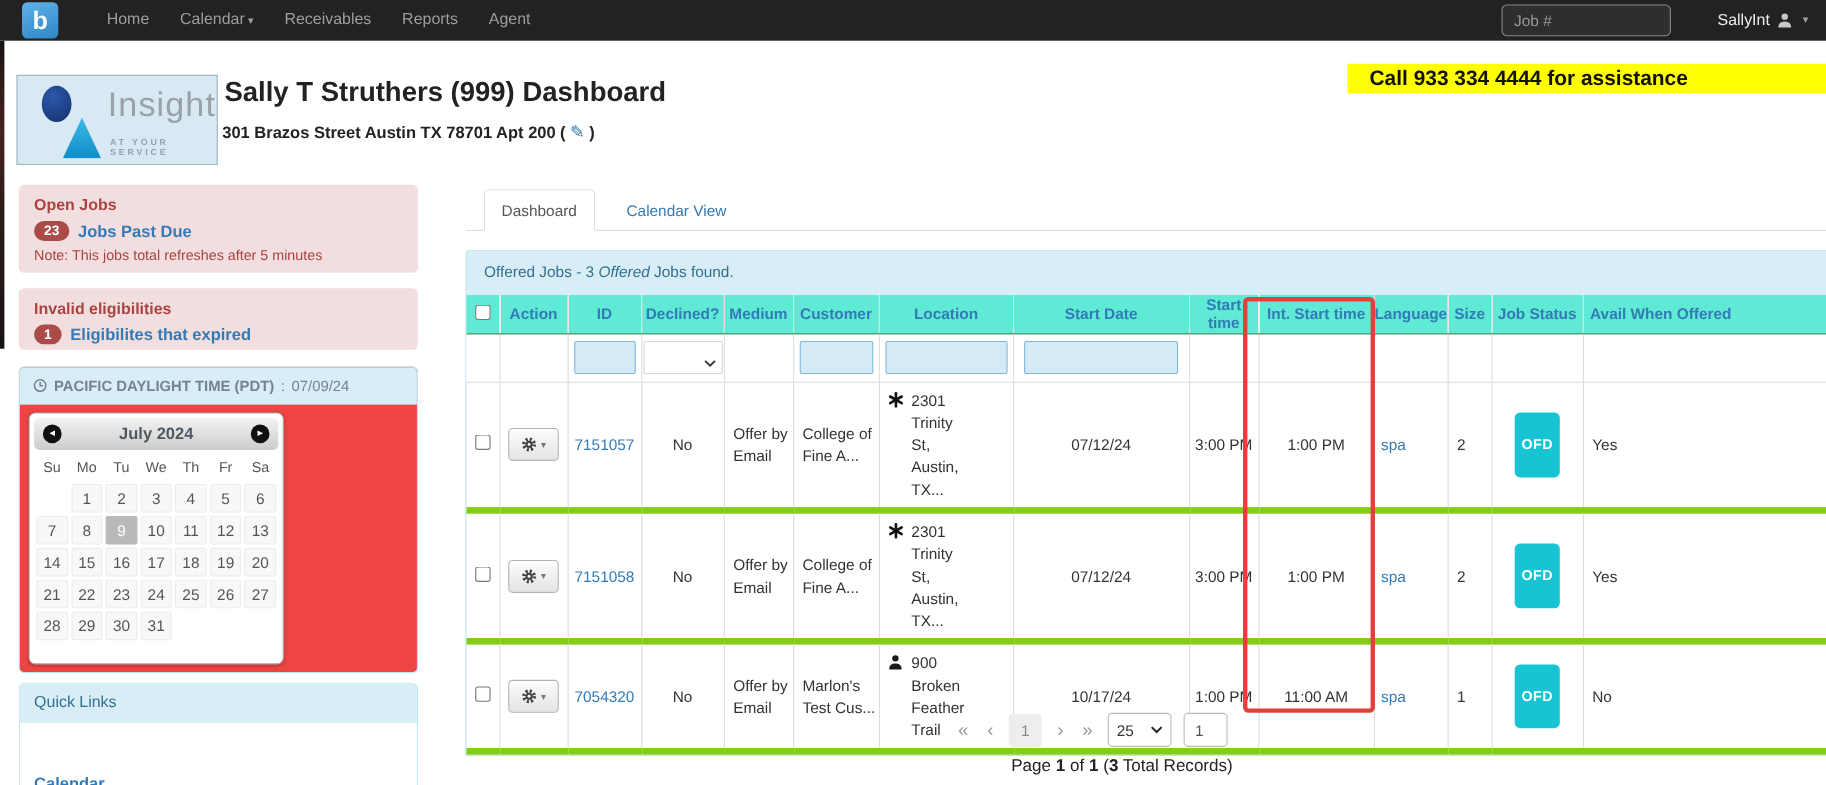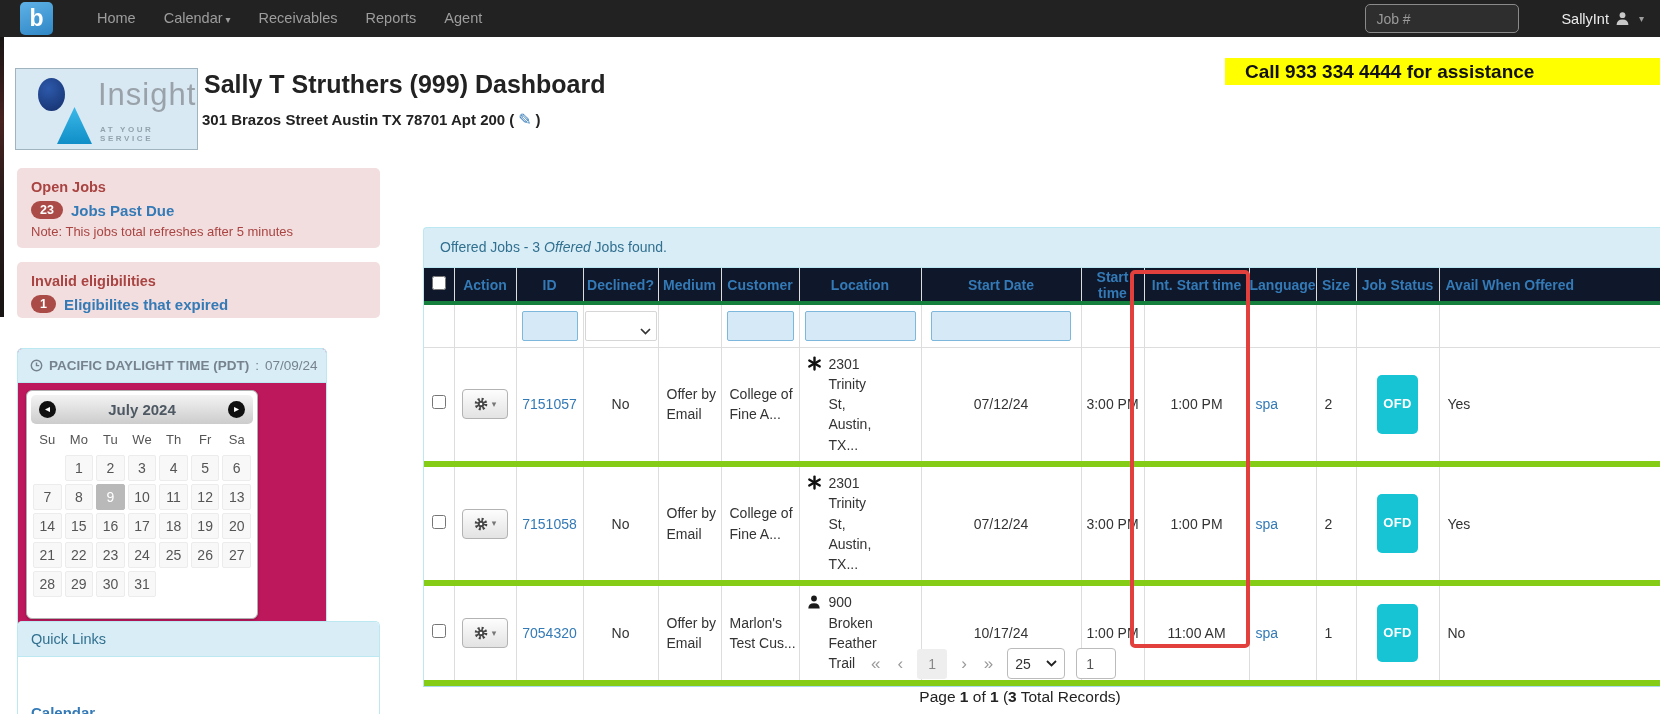--- a/index.html
+++ b/index.html
@@ -35,21 +35,21 @@
   
   .alert { position:absolute; left:17px; width:363px; background:#f2dede; border-radius:5px; padding:11px 14px; color:#a94442; }
   .alert-1 { top:168px; height:80px; }
   .alert-2 { top:262px; height:56px; }
   .alert-title { font-weight:bold; font-size:14.5px; }
   .alert-line { display:flex; align-items:center; gap:8px; margin-top:6px; }
   .badge { background:#ab4b48; color:#fff; border-radius:10px; font-size:12.5px; font-weight:bold; padding:2px 9px; }
   .alert-link { color:#337ab7; font-weight:bold; font-size:15px; text-decoration:none; cursor:pointer; }
   .alert-note { font-size:13px; margin-top:5px; }
 
-  .tz-panel { position:absolute; left:17px; top:333px; width:310px; height:279px; border:1px solid #bce8f1; border-radius:5px; background:#be185d;margin-top:15px; }
+  .tz-panel { position:absolute; left:17px; top:333px; width:363px; height:279px; border:1px solid #bce8f1; border-radius:5px; background:#ef4444; }
   .tz-header { height:34px; background:#d9edf7; border-bottom:1px solid #bce8f1; border-radius:4px 4px 0 0; display:flex; align-items:center; padding-left:12px; gap:6px; color:#76838f; font-size:13.5px; }
   .tz-label { font-weight:bold; }
 
   .cal { position:absolute; left:8px; top:41px; width:232px; height:229px; border:1px solid #b0b0b0; border-radius:6px; background:#fff; box-shadow:0 1px 3px rgba(0,0,0,.25); padding:4px; }
   .cal-head { height:29px; background:linear-gradient(#f3f3f3,#cccccc); border-radius:5px; position:relative; text-align:center; line-height:29px; font-weight:bold; color:#4e5863; font-size:15px; }
   .cal-nav { position:absolute; top:6px; width:17px; height:17px; background:#101010; color:#fff; border-radius:50%; font-size:10px; line-height:16px; text-align:center; cursor:pointer; }
   .cal-nav.prev { left:8px; } .cal-nav.next { right:8px; }
   .cal-grid { display:grid; grid-template-columns:repeat(7,1fr); gap:3px; margin-top:8px; padding:0 2px; }
   .cal-dow { text-align:center; font-weight:normal; color:#555; font-size:13px; height:20px; }
   .cal-day { text-align:center; font-size:14px; color:#555; background:#f8f8f8; border:1px solid #ececec; height:26px; line-height:24px; border-radius:2px; cursor:pointer; }
@@ -66,21 +66,21 @@
   .tab.active { background:#fff; border:1px solid #ddd; border-bottom:1px solid #fff; border-radius:4px 4px 0 0; color:#555; margin-left:16px; margin-bottom:-1px; }
   .tab.inactive { color:#337ab7; margin-left:14px; }
 
   .panel-header { position:absolute; left:423px; top:227px; width:1237px; height:41px; background:#d9edf7; border:1px solid #bce8f1; border-right:none; border-radius:4px 0 0 0; line-height:39px; padding-left:16px; color:#31708f; font-size:14px; }
   .panel-header .it { font-style:italic; }
 
   
   .table-wrap { position:absolute; left:423px; top:268px; width:1237px; border-left:1px solid #bce8f1; border-bottom:1px solid #a8dcec; }
   table.jobs { border-collapse:collapse; table-layout:fixed; width:1237px; }
   table.jobs th, table.jobs td { border-right:1px solid #ddd; overflow:hidden; }
-  tr.head-row th { color:#337ab7; font-weight:bold; font-size:14px; text-align:center; height:35px; border-bottom:4px solid #15803d; background:#0f172a; }
+  tr.head-row th { color:#337ab7; font-weight:bold; font-size:14px; text-align:center; height:35px; border-bottom:1px solid #15803d; background:#5eead4; }
   tr.filter-row th { height:44px; border-bottom:1px solid #ddd; background:#fff; }
   .filter-input { margin:0 auto; width:calc(100% - 10px); height:30px; background:#d5eaf6; border:1px solid #7db8dc; border-radius:2px; }
   .filter-select { margin:0 auto; width:72px; height:30px; background:#fff; border:1px solid #d6d6d6; border-radius:2px; position:relative; cursor:pointer; }
   .filter-select svg { position:absolute; right:5px; bottom:5px; }
   tbody.rows td { height:91px; vertical-align:middle; font-size:14px; color:#333; border-bottom:6px solid #84cc16; line-height:1.45;margin-top:25px; }
   td.c { text-align:center; }
   td.l { padding-left:8px; }
   td.cb, th.cb { text-align:center; }
   input.row-check { width:14px; height:14px; cursor:pointer; }
   a.id-link { color:#337ab7; text-decoration:none; cursor:pointer; }
@@ -228,20 +228,24 @@
           <div class="cal-day empty"></div>
         </div>
     </div>
   </div>
 
   <div class="ql-panel">
     <div class="ql-header">Quick Links</div>
     <a class="ql-link">Calendar</a>
   </div>
 
+  <div class="tabs">
+    <div class="tab active">Dashboard</div>
+    <div class="tab inactive">Calendar View</div>
+  </div>
 
   <div class="panel-header">
     <span>Offered Jobs - 3 </span><span class="it">Offered</span><span> Jobs found.</span>
   </div>
 
   <div class="table-wrap">
     <table class="jobs">
       <colgroup>
         <col style="width:30px">
           <col style="width:62px">

